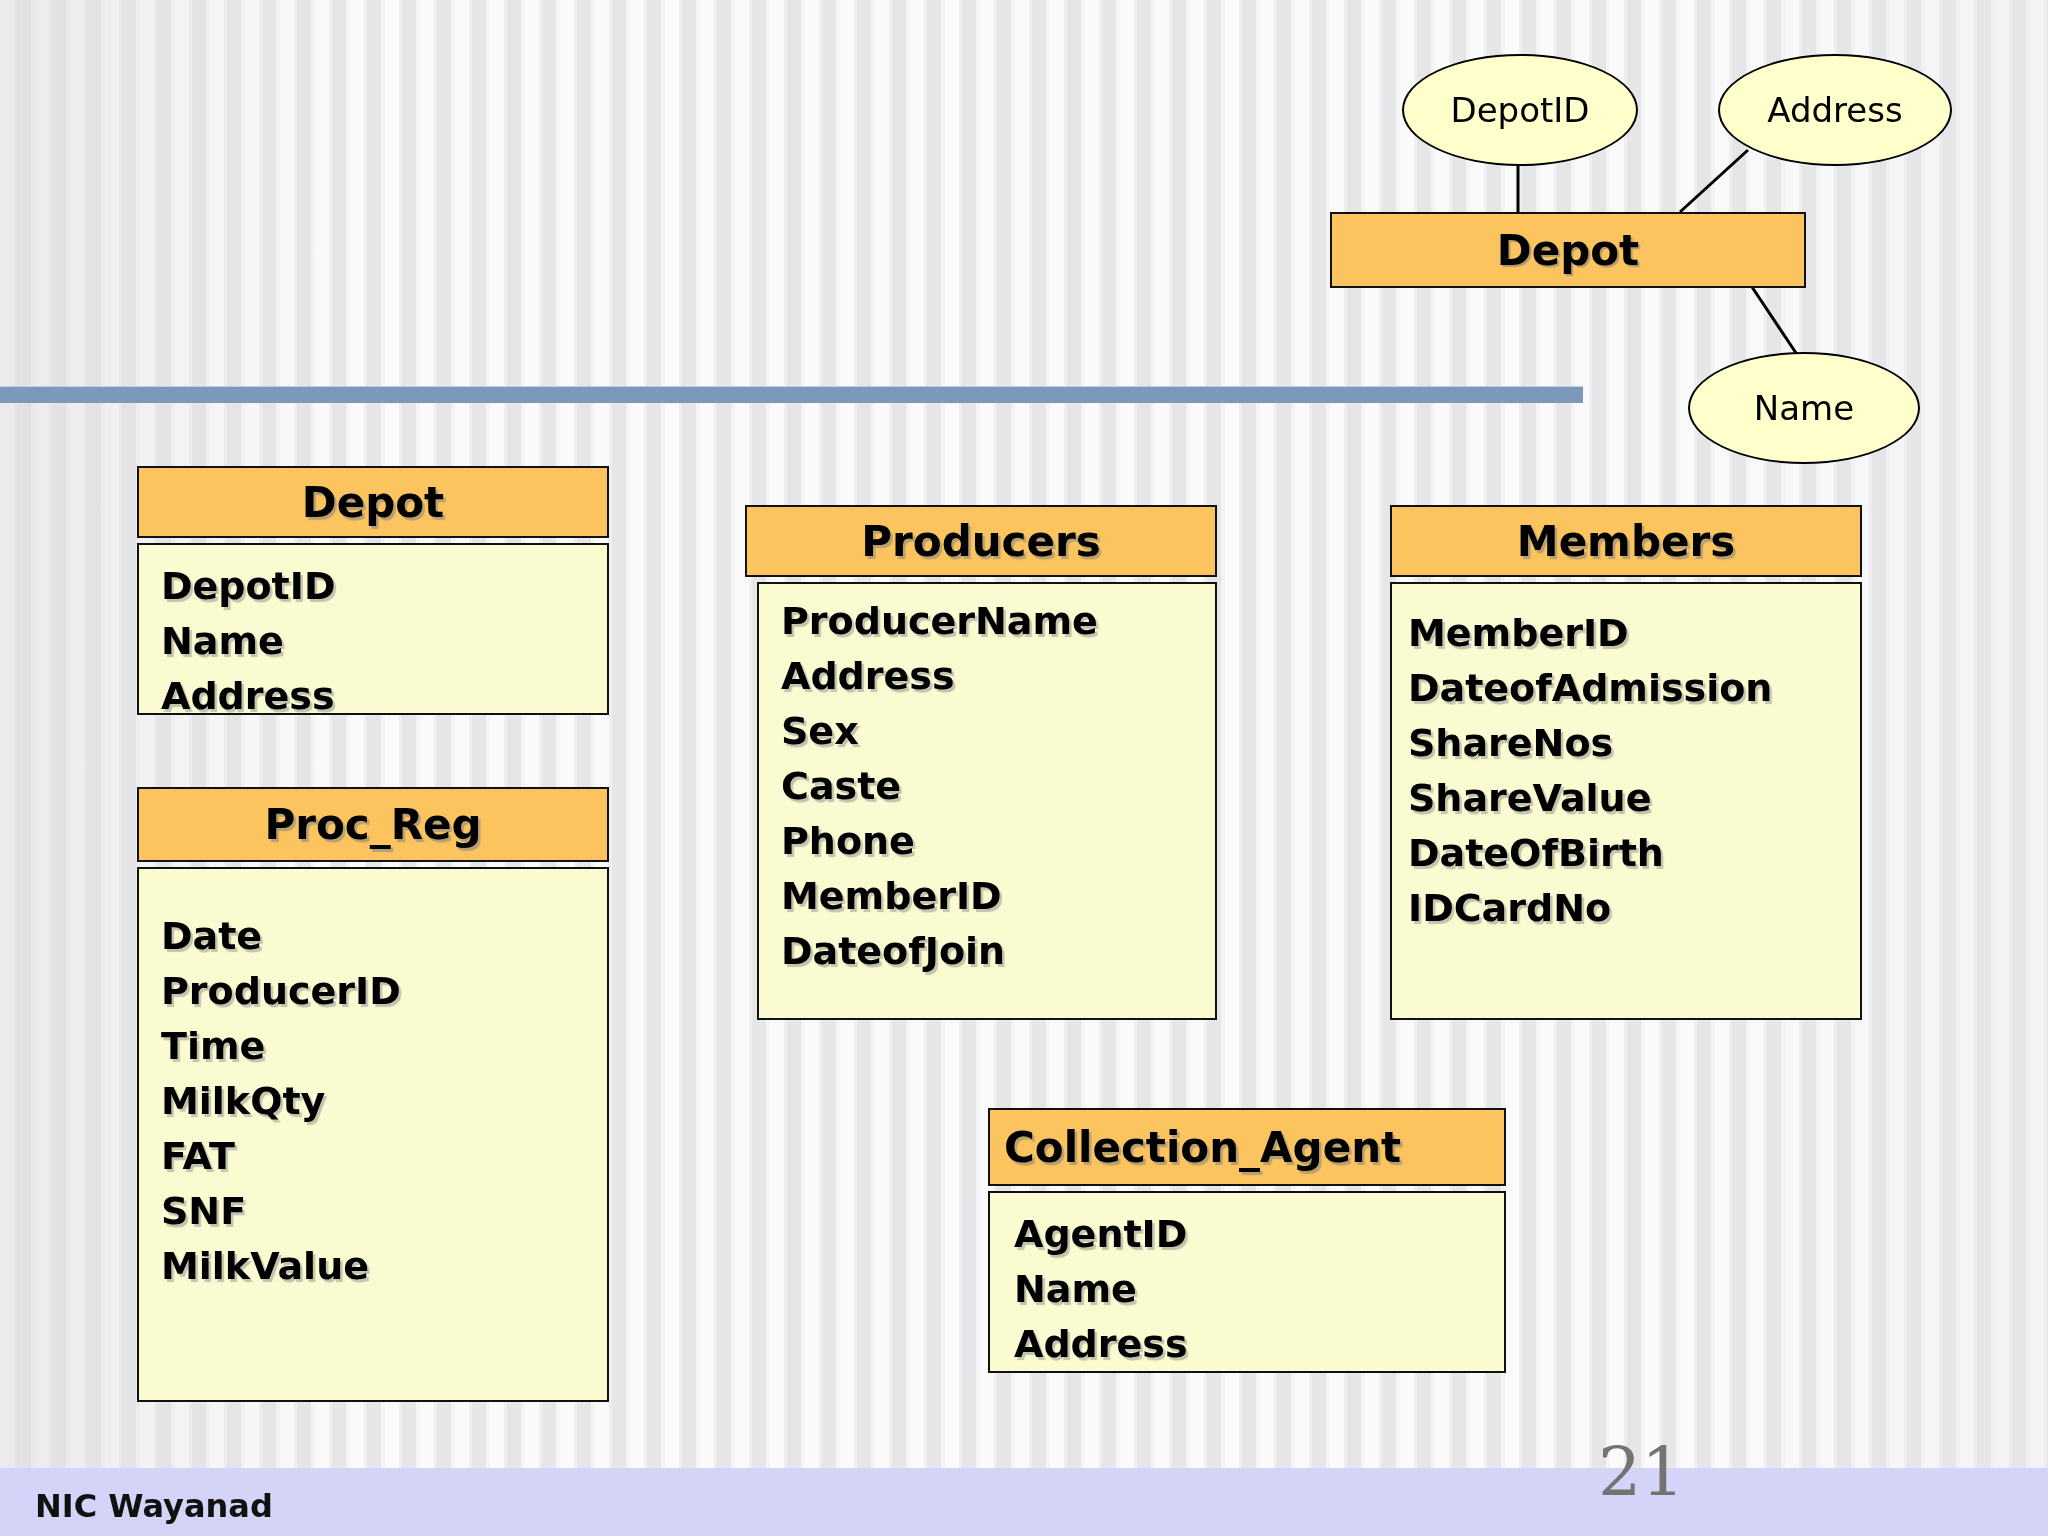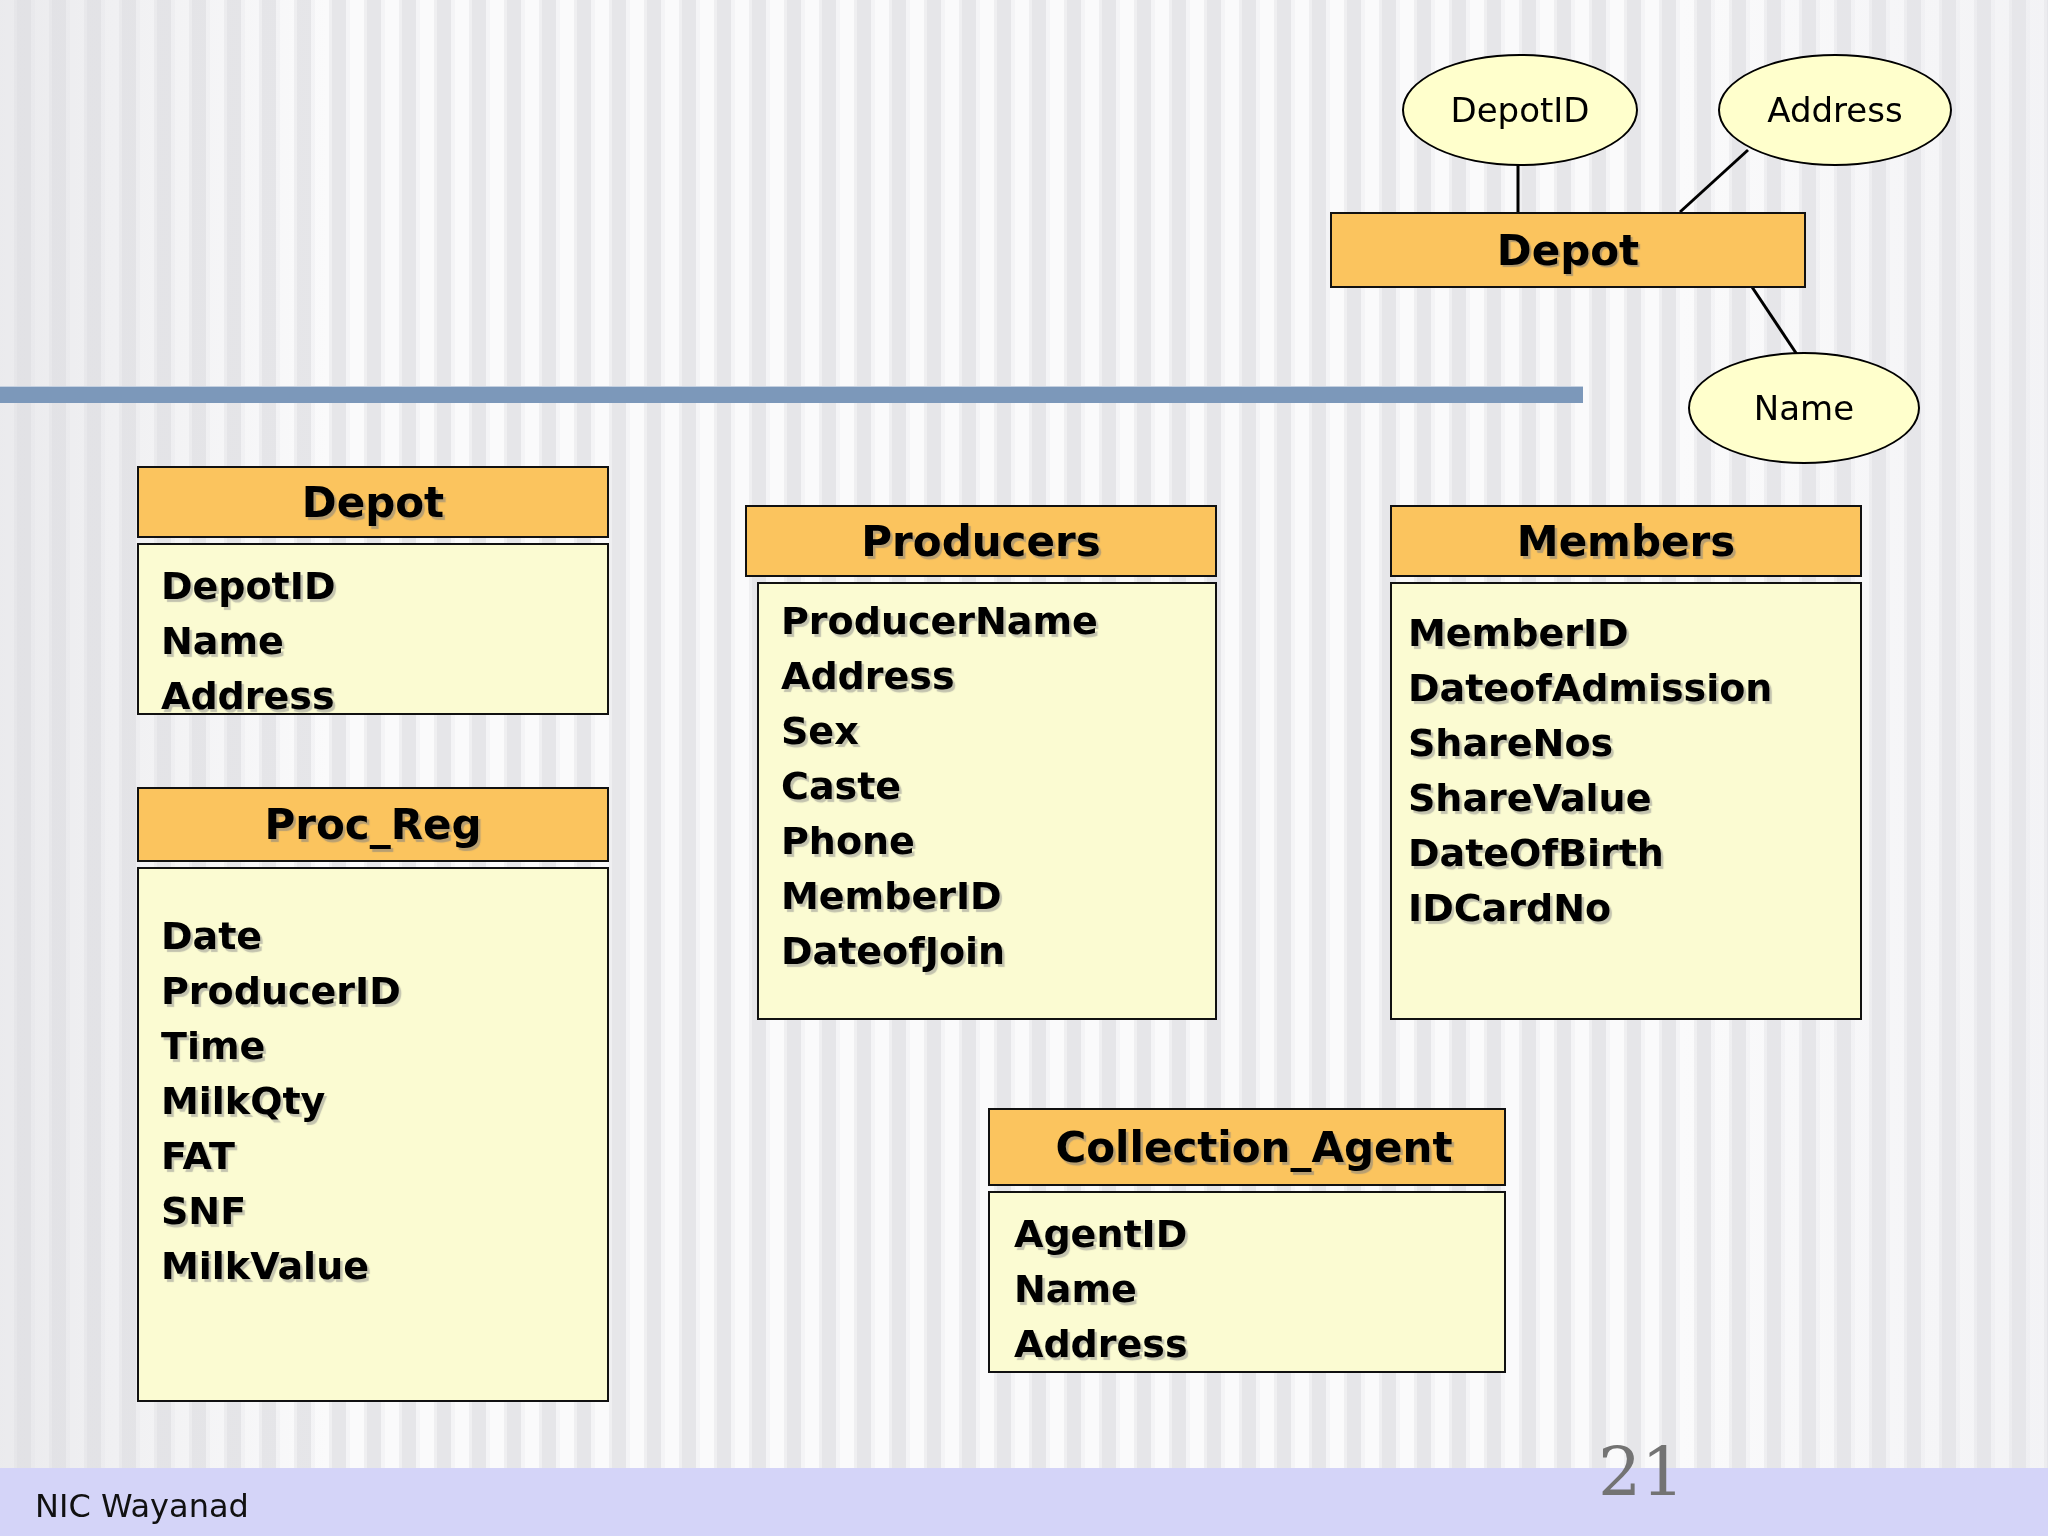--- a/index.html
+++ b/index.html
@@ -93,32 +93,32 @@
 
   #ent-producers{left:745px;top:505px;width:472px;}
   #ent-producers .hd{height:72px;align-items:center;}
   #ent-producers .bd{height:438px;padding-top:10px;padding-left:22px;margin-left:12px;}
 
   #ent-members{left:1350px;top:505px;width:472px;padding-left:40px;}
   #ent-members .hd{height:72px;}
   #ent-members .bd{height:438px;padding-top:22px;padding-left:16px;}
 
   #ent-agent{left:988px;top:1108px;width:518px;}
-  #ent-agent .hd{height:78px;justify-content:center;padding-left:14px;}
+  #ent-agent .hd{height:78px;justify-content:flex-start;padding-left:14px;}
   #ent-agent .bd{left:0;width:518px;height:182px;padding-top:14px;padding-left:24px;}
   #ent-agent .bd .attr{font-size:38px;line-height:55px;}
 
   
   #footer{
     position:absolute;left:0;top:1468px;width:2048px;height:68px;
     background:#D4D4F8;
   }
   #footer-text{
     position:absolute;left:35px;top:1487px;
-    font-size:32px;color:#111;font-weight:400;
+    font-size:32px;color:#111;font-weight:700;
     font-family:"DejaVu Sans","Liberation Sans",sans-serif;
   }
   #pagenum{
     position:absolute;left:1598px;top:1432px;
     font-size:68px;color:#737373;
     font-family:"DejaVu Serif","Liberation Serif",serif;
   }
 </style>
 </head>
 <body>

